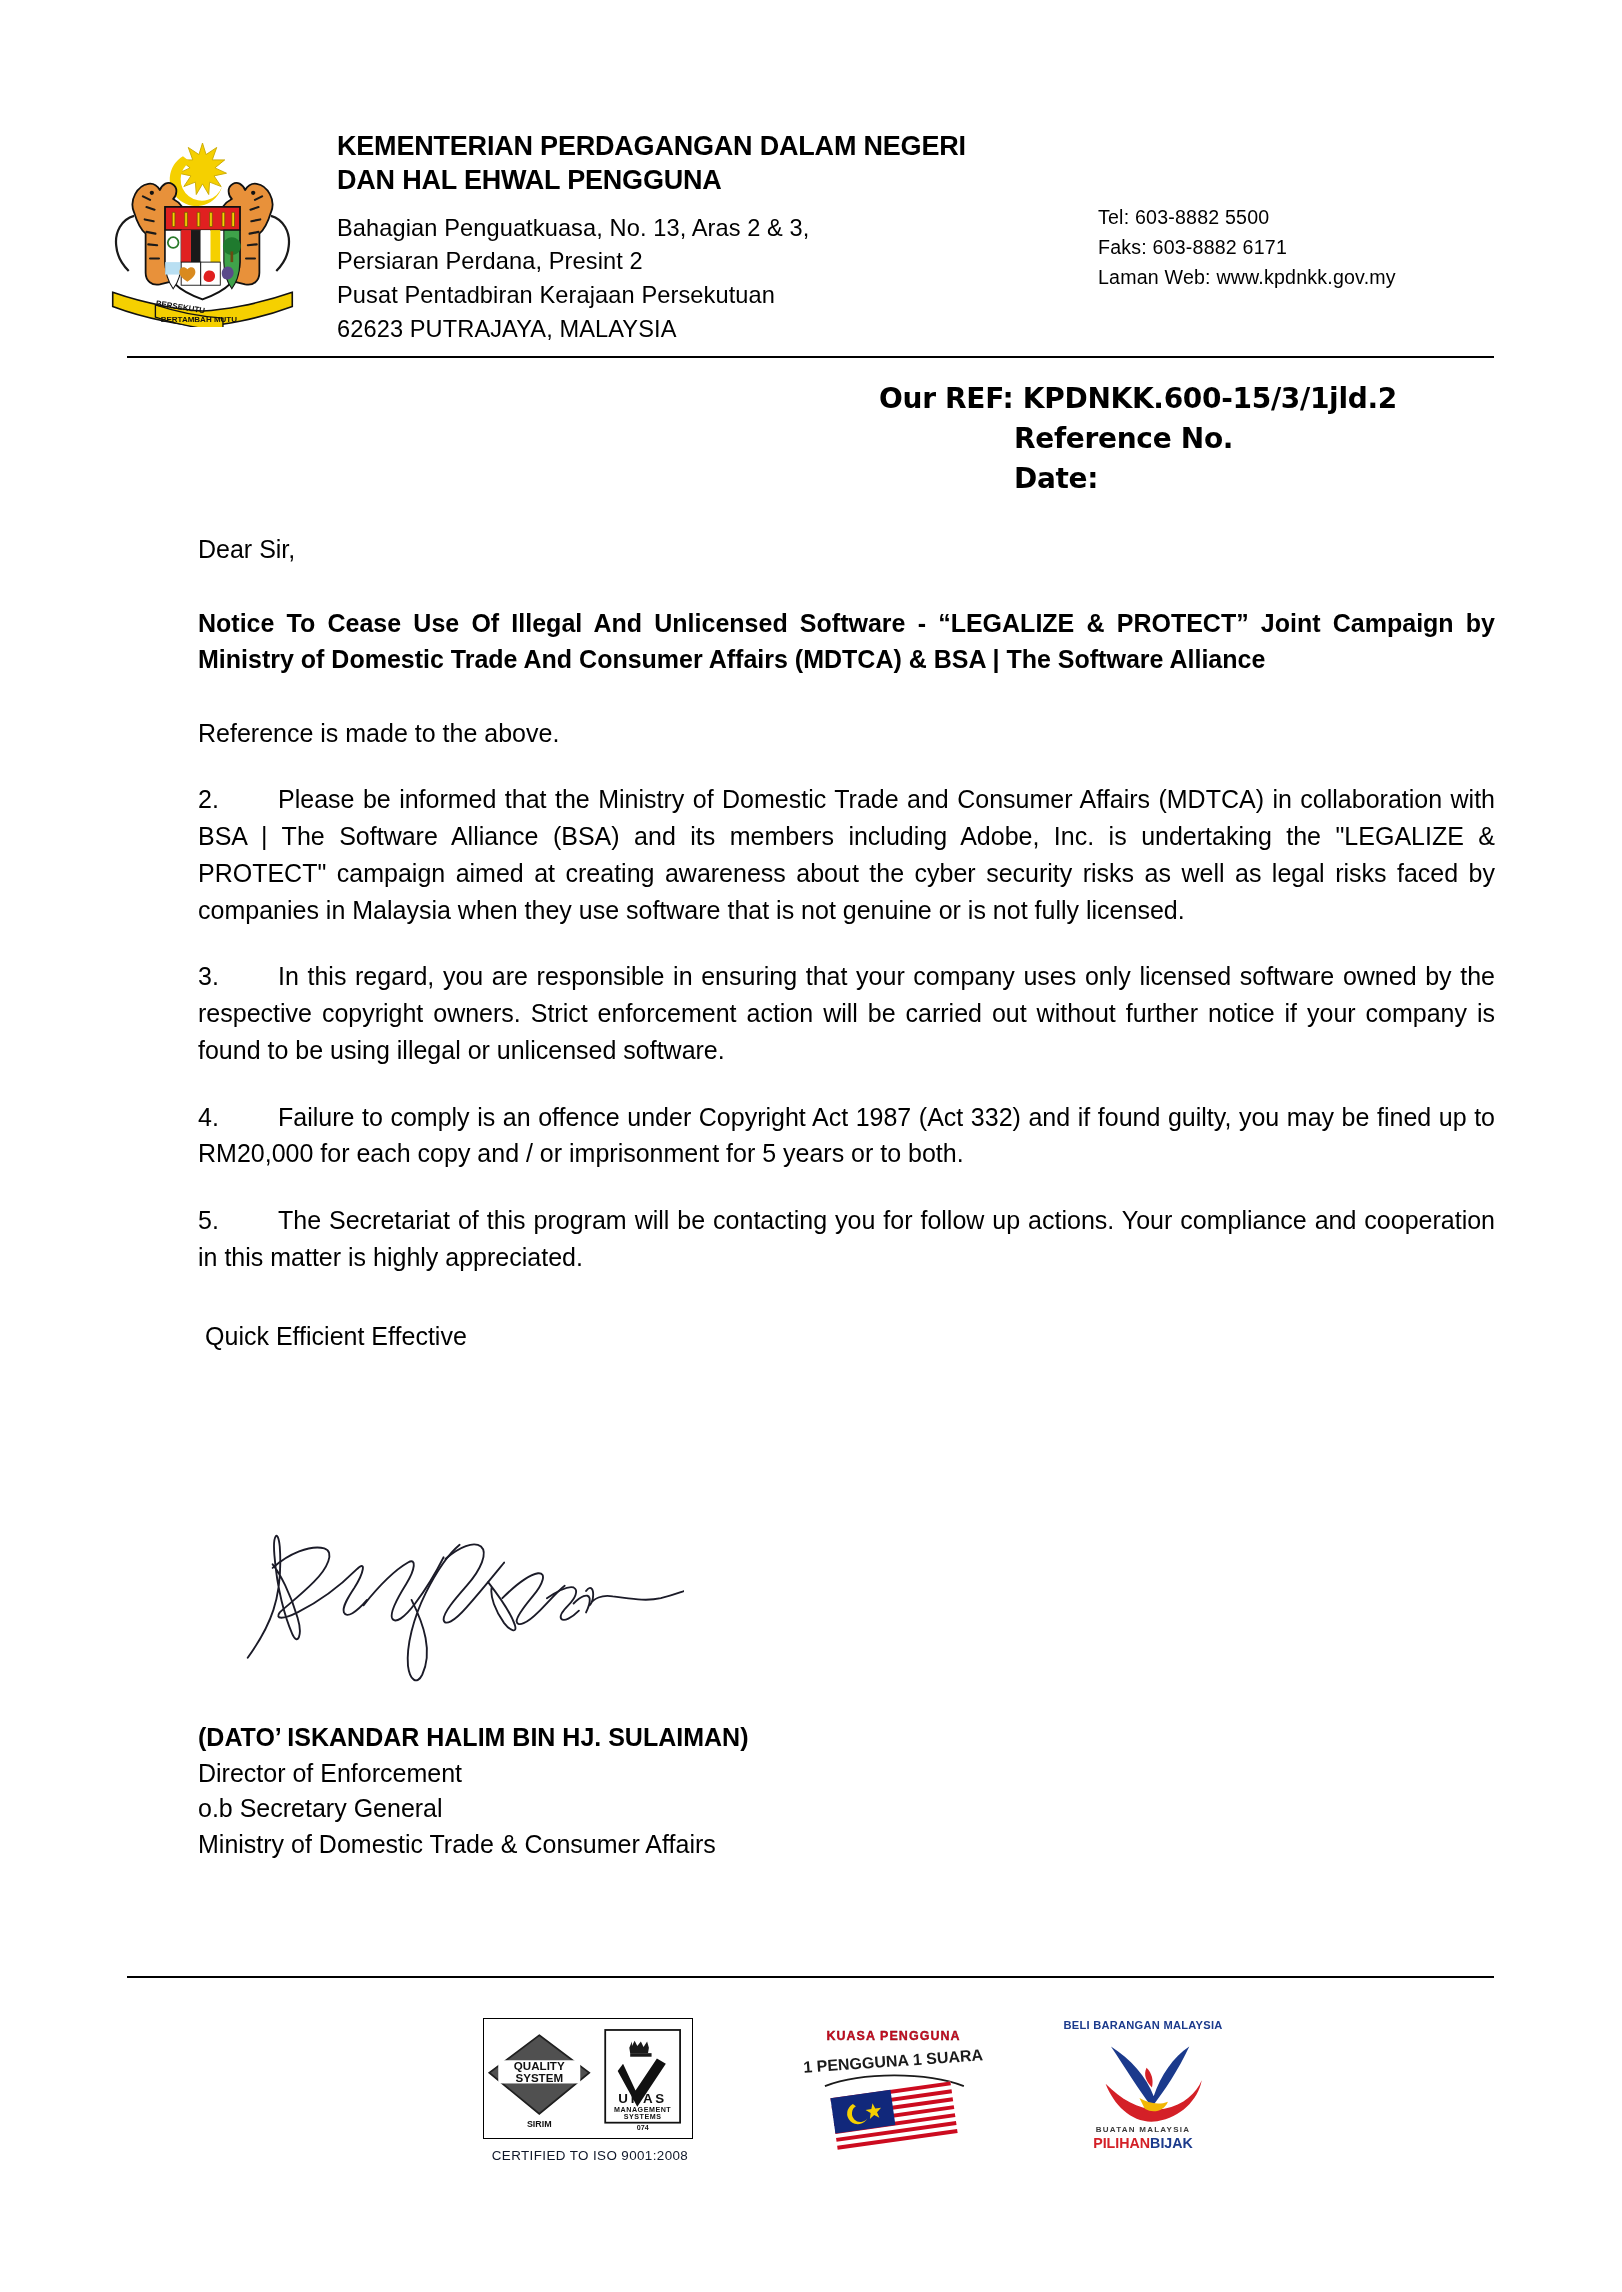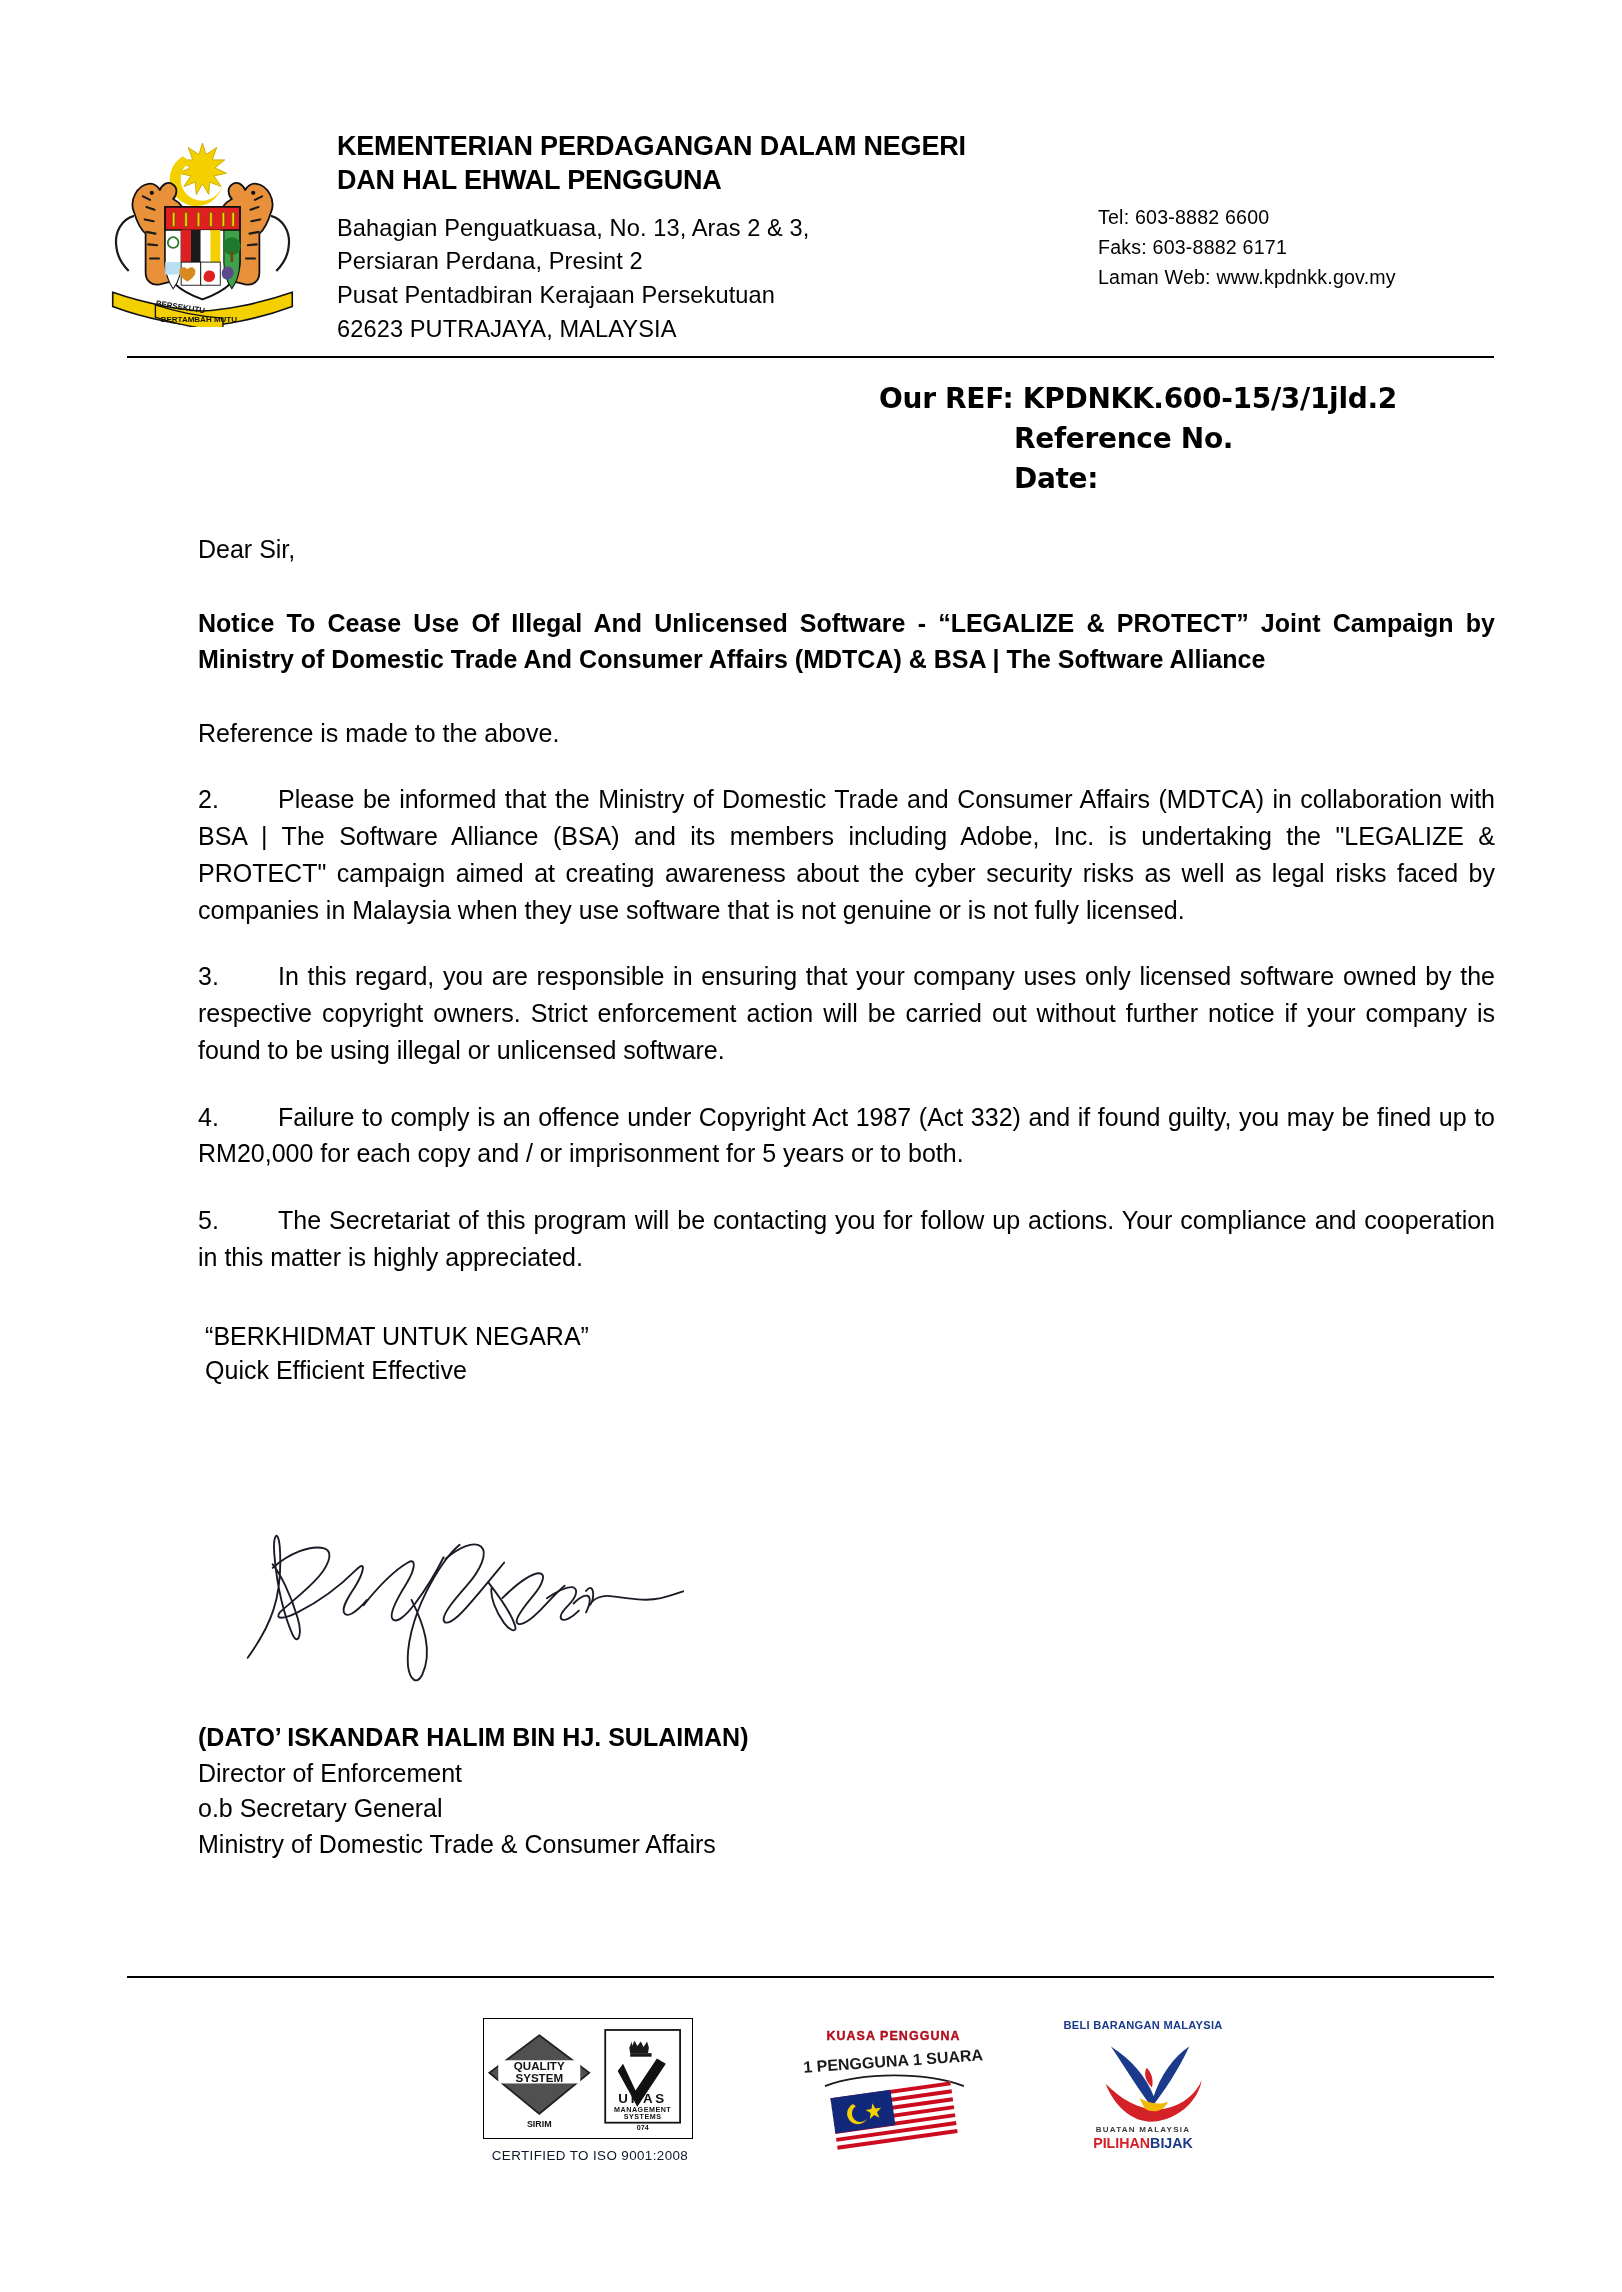--- a/index.html
+++ b/index.html
@@ -297,21 +297,21 @@
       </div>
       <div class="org-addr">
         <div>Bahagian Penguatkuasa, No. 13, Aras 2 &amp; 3,</div>
         <div>Persiaran Perdana, Presint 2</div>
         <div>Pusat Pentadbiran Kerajaan Persekutuan</div>
         <div>62623 PUTRAJAYA, MALAYSIA</div>
       </div>
     </div>
 
     <div class="contact-block">
-      <div>Tel: 603-8882  6600</div>
+      <div>Tel: 603-8882  5500</div>
       <div>Faks: 603-8882  6171</div>
       <div>Laman Web: www.kpdnkk.gov.my</div>
     </div>
   </div>
 
   <div class="rule-top"></div>
 
   <div class="refblock">
     <div>Our REF:  KPDNKK.600-15/3/1jld.2</div>
     <div class="ref-indent">Reference No.</div>
@@ -335,21 +335,20 @@
 
     <div class="para">
       <span class="num">4.</span><span>Failure to comply is an offence under Copyright Act 1987 (Act 332) and if found guilty, you may be fined up to RM20,000 for each copy and / or imprisonment for 5 years or to both.</span>
     </div>
 
     <div class="para">
       <span class="num">5.</span><span>The Secretariat of this program will be contacting you for follow up actions. Your compliance and cooperation in this matter is highly appreciated.</span>
     </div>
 
     <div class="closing">
-      <div>“BERKHIDMAT UNTUK NEGARA”</div>
       <div>Quick Efficient Effective</div>
     </div>
   </div>
 
   <div class="signature">
     <svg viewBox="0 0 520 230" xmlns="http://www.w3.org/2000/svg">
       <g fill="none" stroke="#1b1b28" stroke-width="2.1" stroke-linecap="round" stroke-linejoin="round">
         <path d="M30 185 C55 150 70 118 66 60 C64 40 58 46 60 70 C63 108 72 140 80 158
                  C86 172 92 160 86 140 C78 112 66 90 58 80"></path>
         <path d="M58 84 C76 68 100 58 116 62 C128 66 120 84 104 100 C88 116 72 128 66 134

